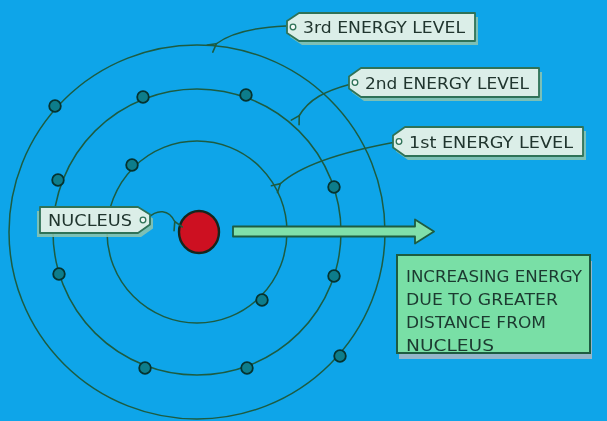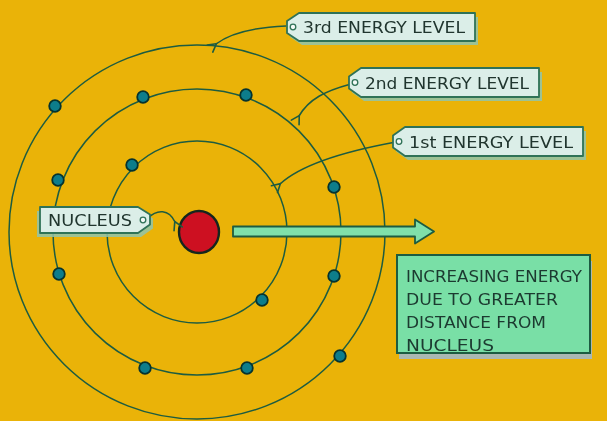--- a/index.html
+++ b/index.html
@@ -1,19 +1,19 @@
 <!DOCTYPE html>
 <html><head>
 <meta charset="utf-8">
 <style>
   html,body{margin:0;padding:0;background:#ffffff;}
   .stage{
     position:relative;
     width:607px;height:421px;
-    background:#eab308;
+    background:#0ea5e9;
     font-family:"DejaVu Sans", sans-serif;
     overflow:hidden;
   }
   svg{display:block;}
   .tag-shape{fill:#dbeee8;stroke:#2f7257;stroke-width:1.8;stroke-linejoin:round;}
   .tag-shadow{fill:#8fc4ad;opacity:0.85;stroke:none;}
   .tag-hole{fill:#f4faf8;stroke:#2f7257;stroke-width:1.3;}
   .tag-text{fill:#20352e;font-size:16.5px;font-family:"DejaVu Sans",sans-serif;}
   .leader{fill:none;stroke:#1d5c41;stroke-width:1.5;}
   .orbit{fill:none;stroke:#1d5c41;stroke-width:1.5;}

